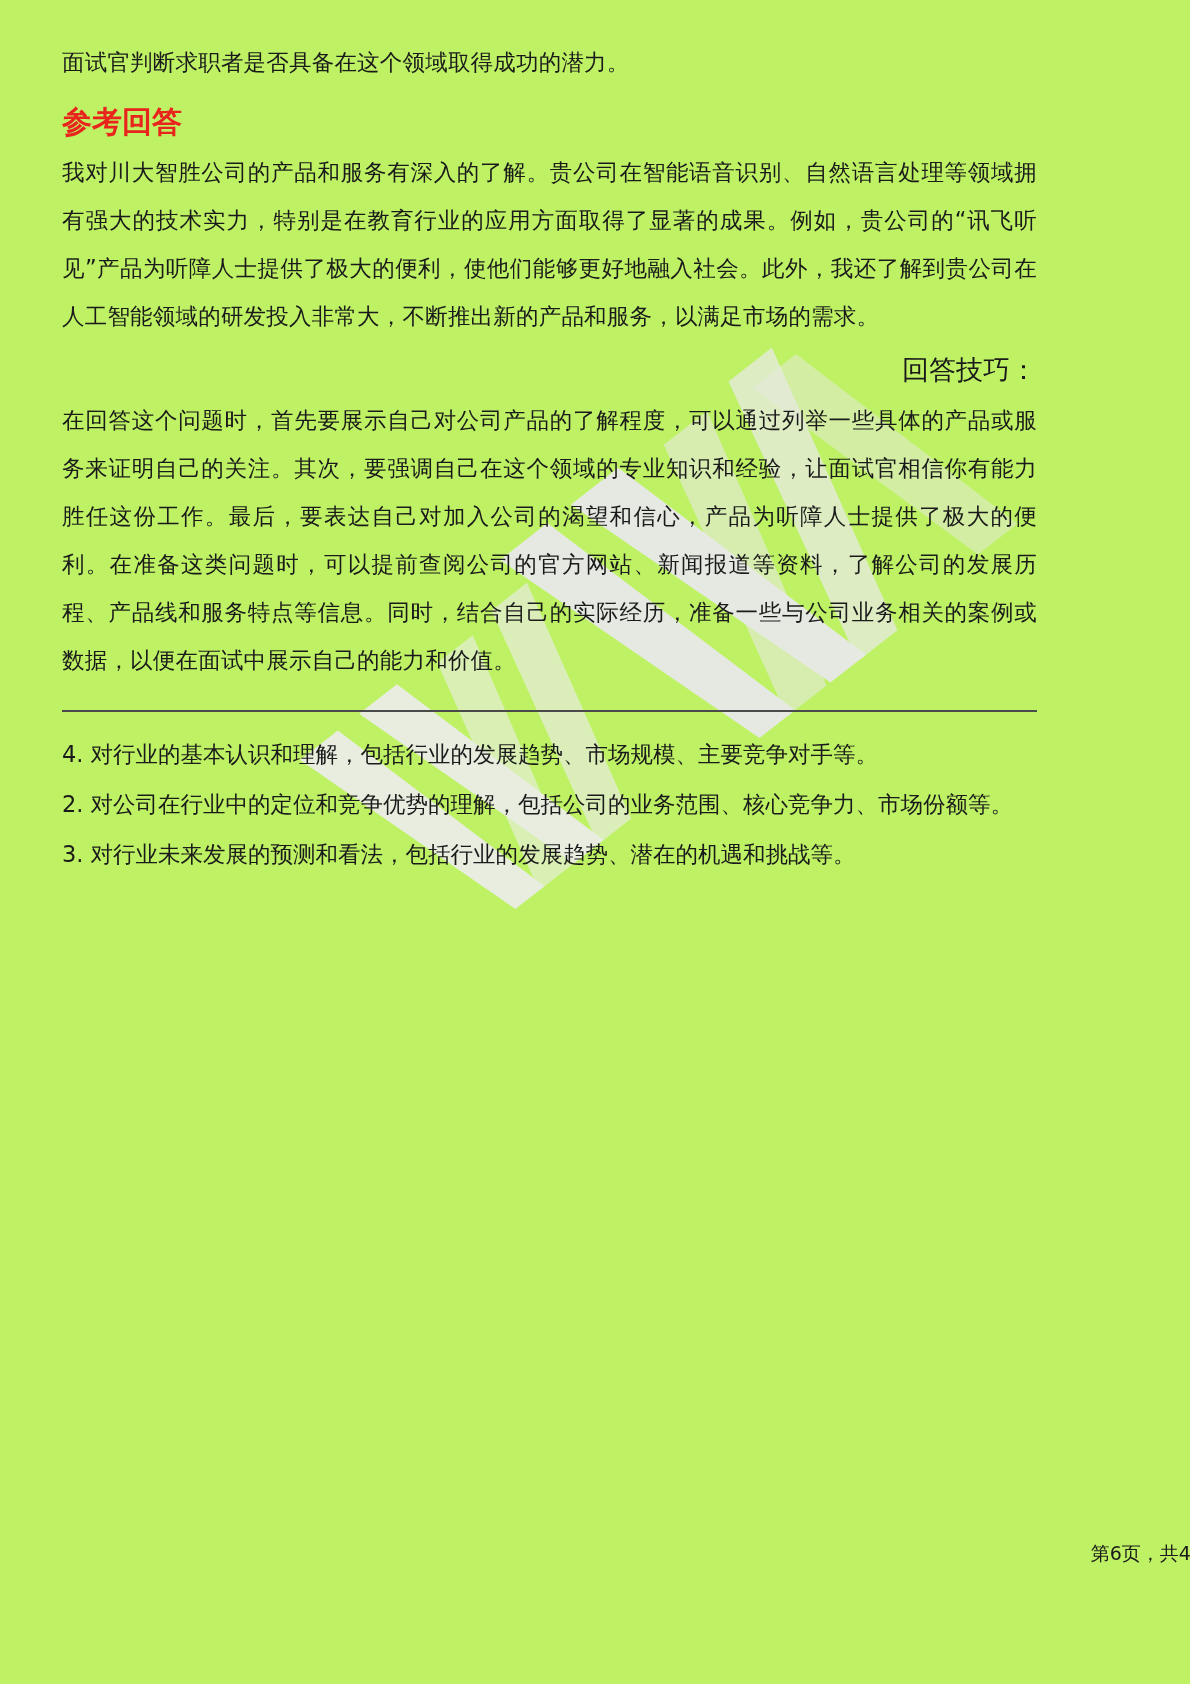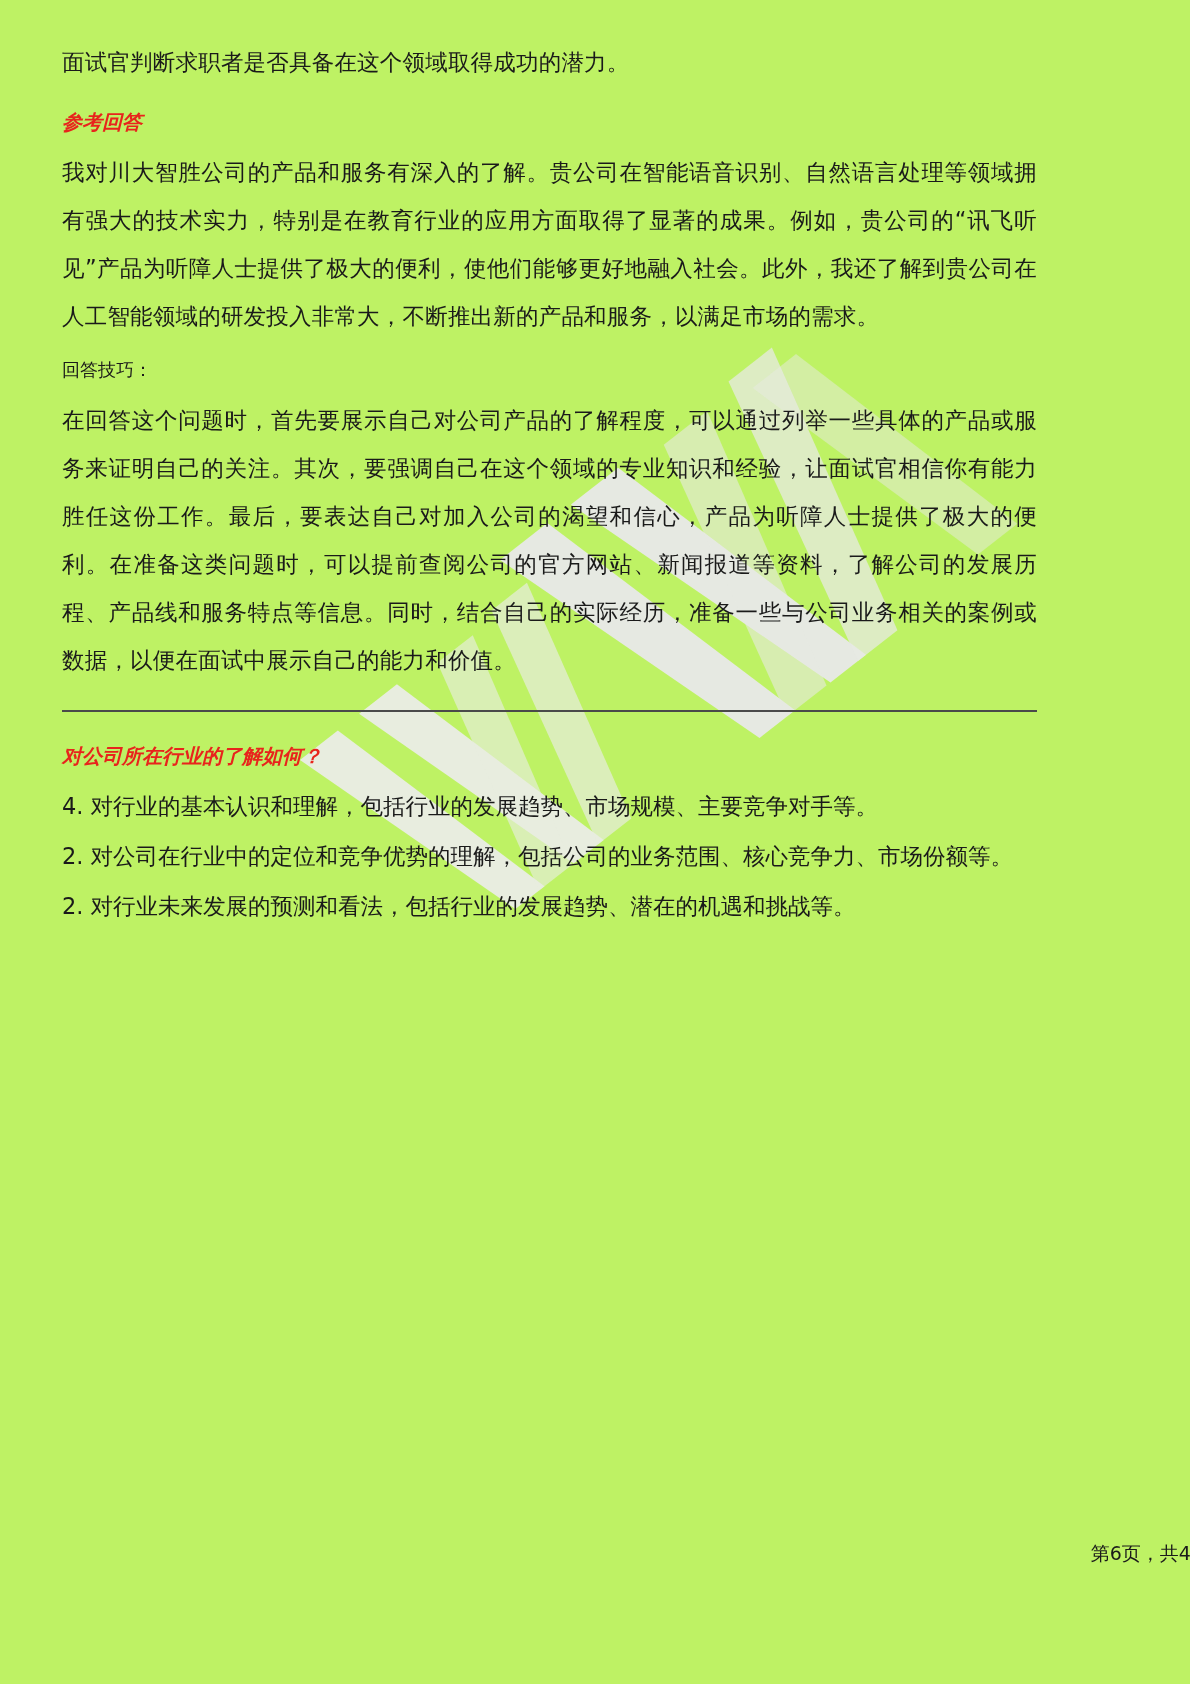--- a/index.html
+++ b/index.html
@@ -42,35 +42,35 @@
     color: #1a1a1a;
     margin: 0 0 2px 0;
     text-align: justify;
     text-justify: inter-character;
     word-break: break-all;
   }
   .para.first-line-top {
     margin-bottom: 10px;
   }
   .heading-red {
-    font-size: 20px;
+    font-size: 30px;
     line-height: 48px;
     color: #e8241c;
     font-weight: bold;
     margin: 12px 0 2px 0;
-    font-style: italic;
   }
   .heading-red.q {
     margin-top: 20px;
   }
   .heading-plain {
-    font-size: 18px;
+    font-size: 27px;
     line-height: 48px;
     color: #1a1a1a;
     margin: 6px 0 2px 0;
+    text-align: right;
   }
   .divider {
     border: none;
     border-top: 2px solid #4a4a4a;
     margin: 26px 0 18px 0;
     width: 100%;
   }
   .list-item {
     font-size: 22.5px;
     line-height: 48px;
@@ -122,24 +122,23 @@
 
     <p class="para">我对川大智胜公司的产品和服务有深入的了解。贵公司在智能语音识别、自然语言处理等领域拥有强大的技术实力，特别是在教育行业的应用方面取得了显著的成果。例如，贵公司的“讯飞听见”产品为听障人士提供了极大的便利，使他们能够更好地融入社会。此外，我还了解到贵公司在人工智能领域的研发投入非常大，不断推出新的产品和服务，以满足市场的需求。</p>
 
 
     <p class="heading-plain">回答技巧：</p>
 
     <p class="para">在回答这个问题时，首先要展示自己对公司产品的了解程度，可以通过列举一些具体的产品或服务来证明自己的关注。其次，要强调自己在这个领域的专业知识和经验，让面试官相信你有能力胜任这份工作。最后，要表达自己对加入公司的渴望和信心，产品为听障人士提供了极大的便利。在准备这类问题时，可以提前查阅公司的官方网站、新闻报道等资料，了解公司的发展历程、产品线和服务特点等信息。同时，结合自己的实际经历，准备一些与公司业务相关的案例或数据，以便在面试中展示自己的能力和价值。</p>
 
     <hr class="divider">
 
-    <h2 class="heading-red q">对公司所在行业的了解如何？</h2>
 
 
     <p class="list-item">4. 对行业的基本认识和理解，包括行业的发展趋势、市场规模、主要竞争对手等。</p>
     <p class="list-item">2. 对公司在行业中的定位和竞争优势的理解，包括公司的业务范围、核心竞争力、市场份额等。</p>
-    <p class="list-item">2. 对行业未来发展的预测和看法，包括行业的发展趋势、潜在的机遇和挑战等。</p>
+    <p class="list-item">3. 对行业未来发展的预测和看法，包括行业的发展趋势、潜在的机遇和挑战等。</p>
 
   </div>
 
   <div id="footer">第6页，共40页</div>
 
 </div>
 
 </body></html>

